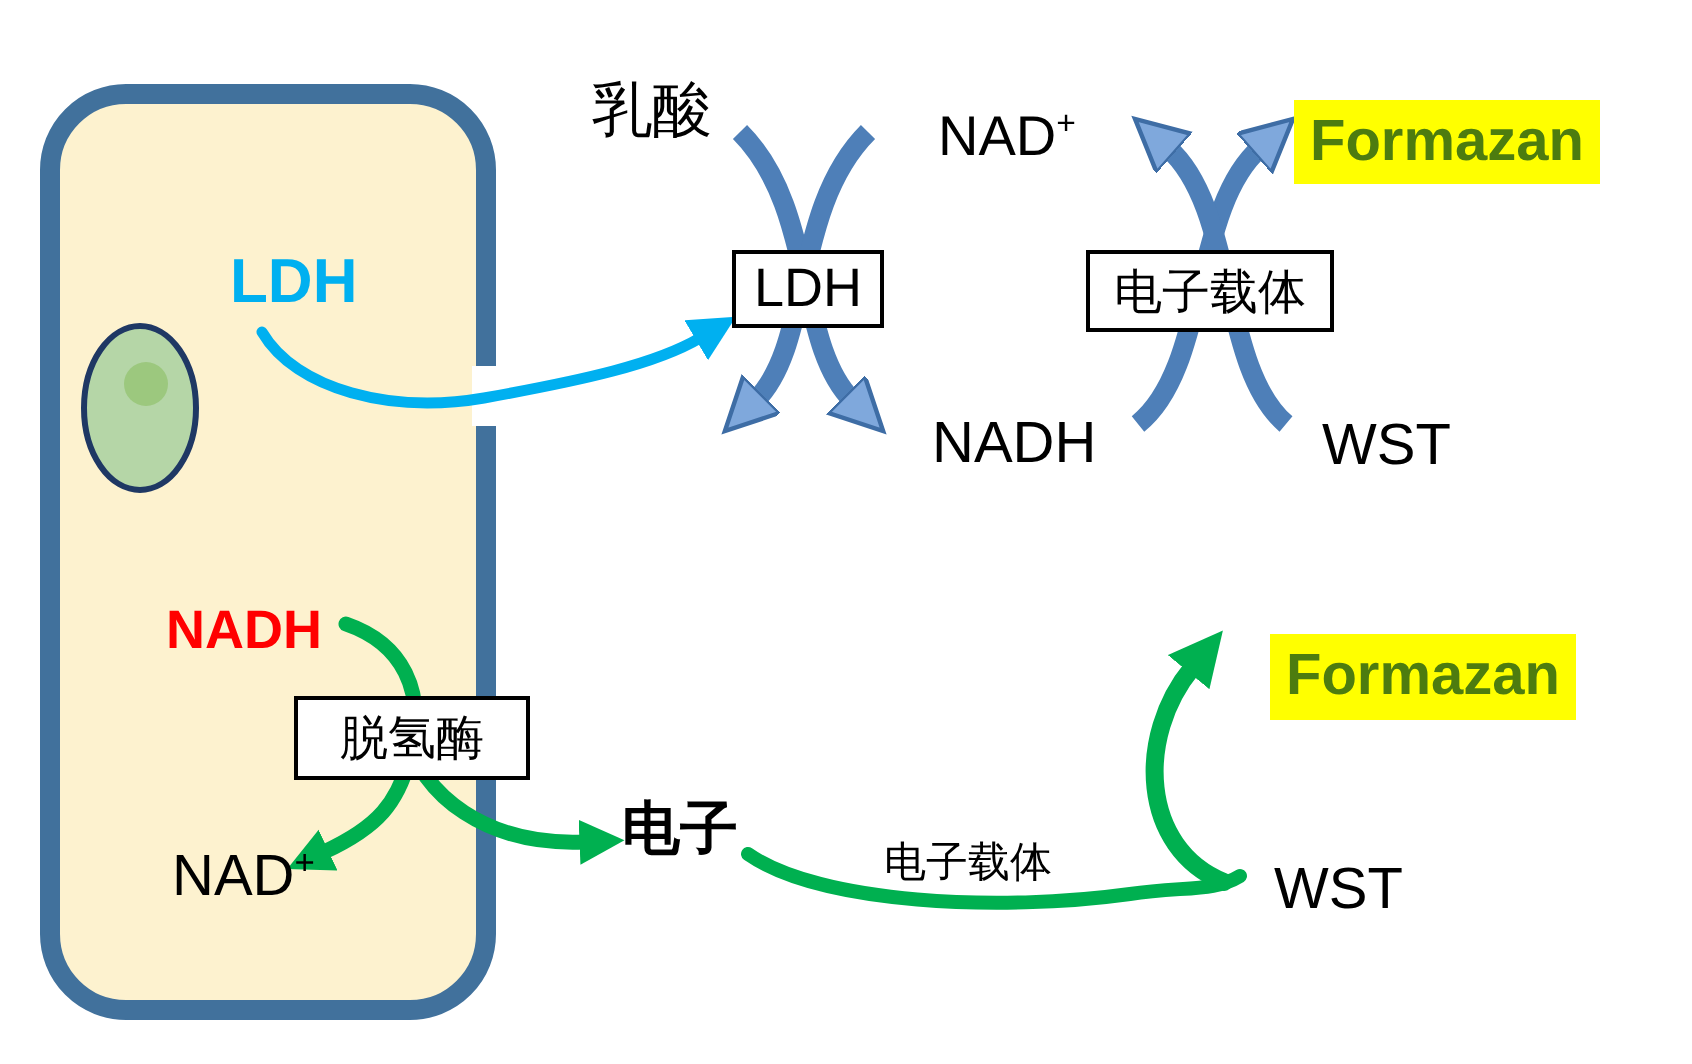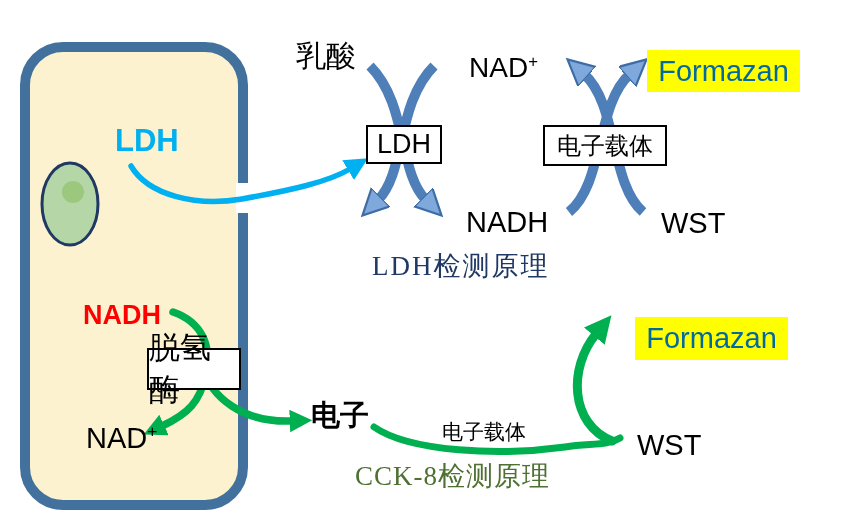--- a/index.html
+++ b/index.html
@@ -11,26 +11,26 @@
   .lbl{position:absolute;white-space:nowrap;color:#000;line-height:1;}
   sup{font-size:60%;vertical-align:super;}
 
   
   .rbox{
     position:absolute;display:flex;align-items:center;justify-content:center;
     background:#fff;border:2px solid #000;box-sizing:border-box;
   }
   .ldh-box{left:366px;top:125px;width:76px;height:39px;font-size:27px;}
   .carrier-box{left:543px;top:125px;width:124px;height:41px;font-size:24px;}
-  .dehyd-box{left:147px;top:348px;width:94px;height:42px;font-size:31px;}
+  .dehyd-box{left:147px;top:348px;width:118px;height:42px;font-size:24px;}
 
   
   .yellow{
     position:absolute;display:flex;align-items:center;justify-content:center;
-    background:#FFFF00;color:#0369a1;font-size:29px;
+    background:#FFFF00;color:#4d7c0f;font-size:29px;font-weight:bold;
   }
   .formazan-1{left:647px;top:50px;width:153px;height:42px;}
   .formazan-2{left:635px;top:317px;width:153px;height:43px;}
 
   
   .lactate{left:296px;top:41px;font-size:30px;}
   .nad-top{left:469px;top:54px;font-size:28px;}
   .pyruvate{left:280px;top:204px;font-size:29px;}
   .nadh-top{left:466px;top:208px;font-size:29px;}
   .wst-1{left:661px;top:209px;font-size:29px;}
@@ -96,33 +96,31 @@
   <div class="lbl nadh-top">NADH</div>
 
   <div class="rbox ldh-box">LDH</div>
 
   <div class="rbox carrier-box">电子载体</div>
 
   <div class="yellow formazan-1">Formazan</div>
 
   <div class="lbl wst-1">WST</div>
 
-  <div class="lbl cap-ldh">LDH检测原理</div>
 
   <div class="lbl ldh-cyan">LDH</div>
 
   <div class="lbl nadh-red">NADH</div>
 
   <div class="rbox dehyd-box">脱氢酶</div>
 
   <div class="lbl nad-cell"><span>NAD</span><sup>+</sup></div>
 
   <div class="lbl electron">电子</div>
 
   <div class="lbl carrier-inline">电子载体</div>
 
   <div class="yellow formazan-2">Formazan</div>
 
   <div class="lbl wst-2">WST</div>
 
-  <div class="lbl cap-cck8">CCK-8检测原理</div>
 
 </div>
 
 </body></html>

